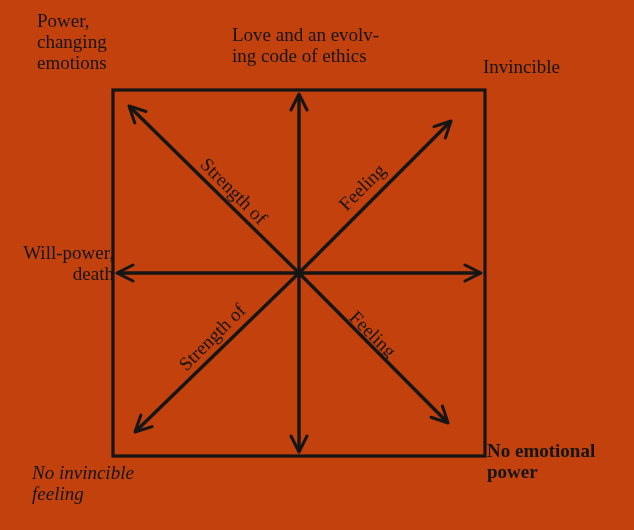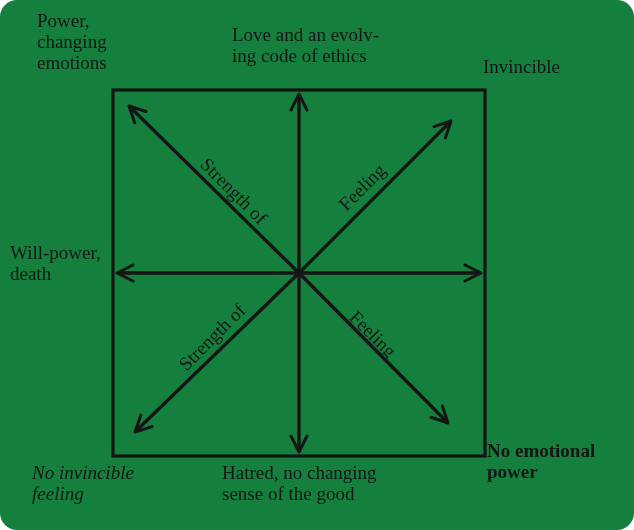--- a/index.html
+++ b/index.html
@@ -1,34 +1,33 @@
 <!DOCTYPE html>
 <html><head>
 <meta charset="utf-8">
 <style>
   html, body { margin: 0; padding: 0; background: #ffffff; }
   .stage {
     position: relative;
     width: 634px;
     height: 530px;
-    background: #15803d;
+    background: #c2410c;
     font-family: "Liberation Serif", "DejaVu Serif", serif;
     color: #151515;
     overflow: hidden;
-    border-radius: 17px;
   }
   .stage svg { position: absolute; left: 0; top: 0; }
   .lbl {
     position: absolute;
     font-size: 19px;
     line-height: 21px;
     white-space: pre-line;
     color: #151515;
   }
-  .lbl.center { text-align: left; }
+  .lbl.center { text-align: right; }
   .axis-lbl {
     position: absolute;
     font-size: 19px;
     line-height: 19px;
     white-space: nowrap;
     color: #151515;
     transform-origin: center center;
   }
   .rot45  { transform: translate(-50%, -50%) rotate(45deg); }
   .rotm45 { transform: translate(-50%, -50%) rotate(-45deg); }
@@ -66,22 +65,20 @@
 
   <div class="lbl" style="left:483px; top:56px;">Invincible</div>
 
   <div class="lbl center" style="left:10px; top:242px; width:104px;">Will-power,
 death</div>
 
 
   <div class="lbl" style="left:32px;  top:462px;font-style:italic;">No invincible
 feeling</div>
 
-  <div class="lbl" style="left:222px; top:462px;">Hatred, no changing
-sense of the good</div>
 
   <div class="lbl" style="left:487px; top:440px;font-weight:bold;">No emotional
 power</div>
 
   <div class="axis-lbl rot45" style="left:234px; top:191px;">Strength of</div>
 
   <div class="axis-lbl rotm45" style="left:362px; top:187px;">Feeling</div>
 
   <div class="axis-lbl rotm45" style="left:212px; top:337px;">Strength of</div>
 

